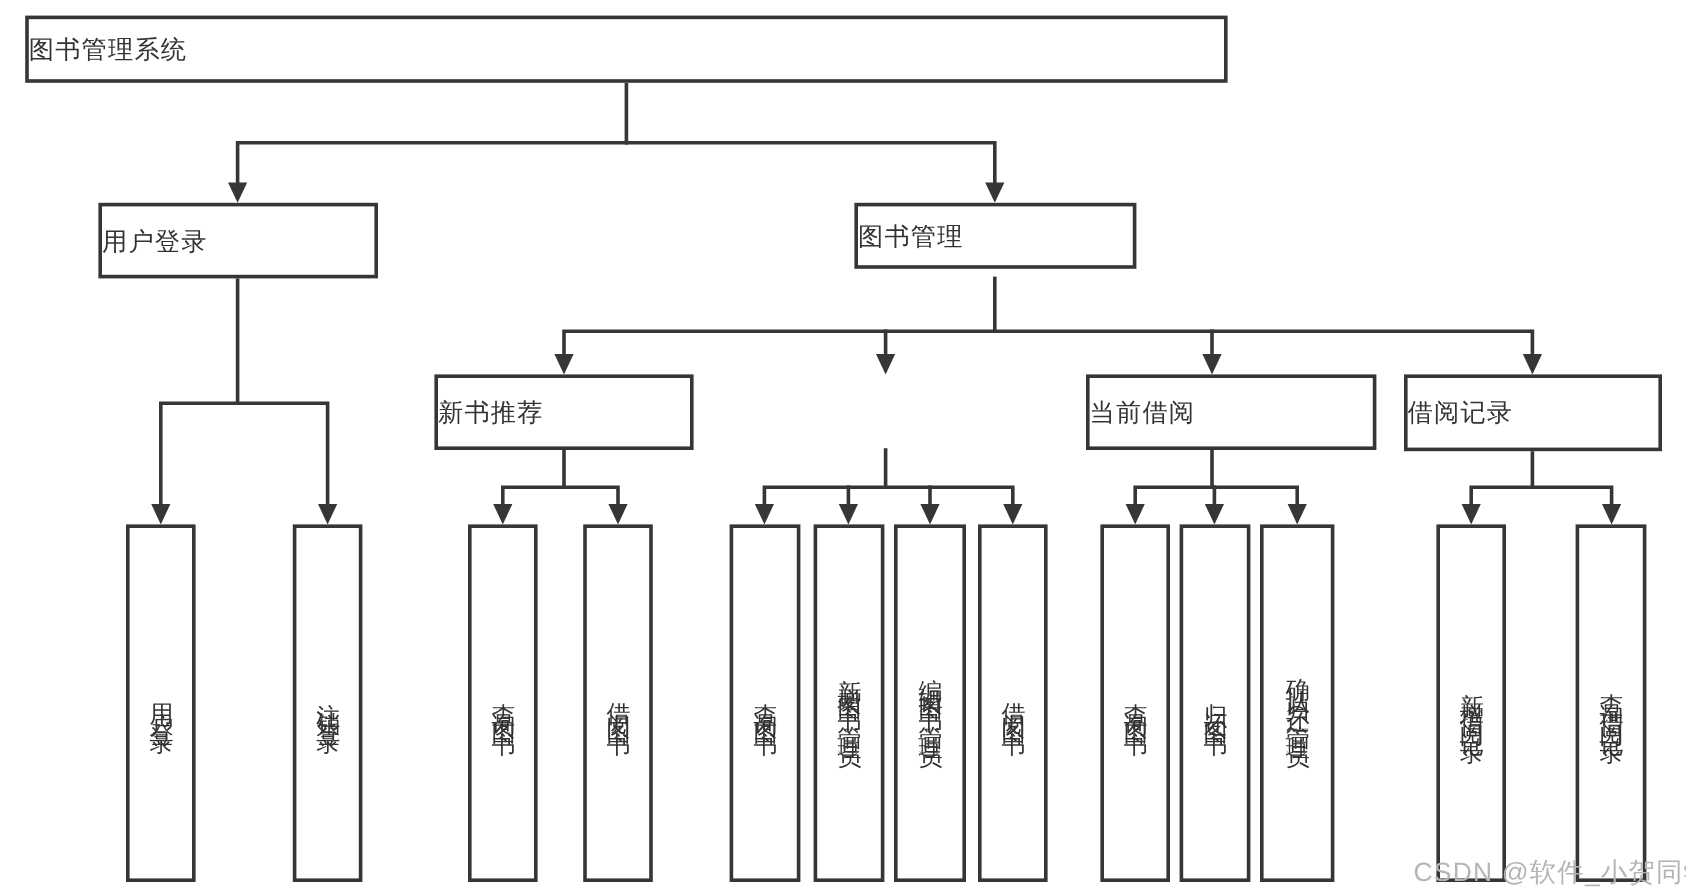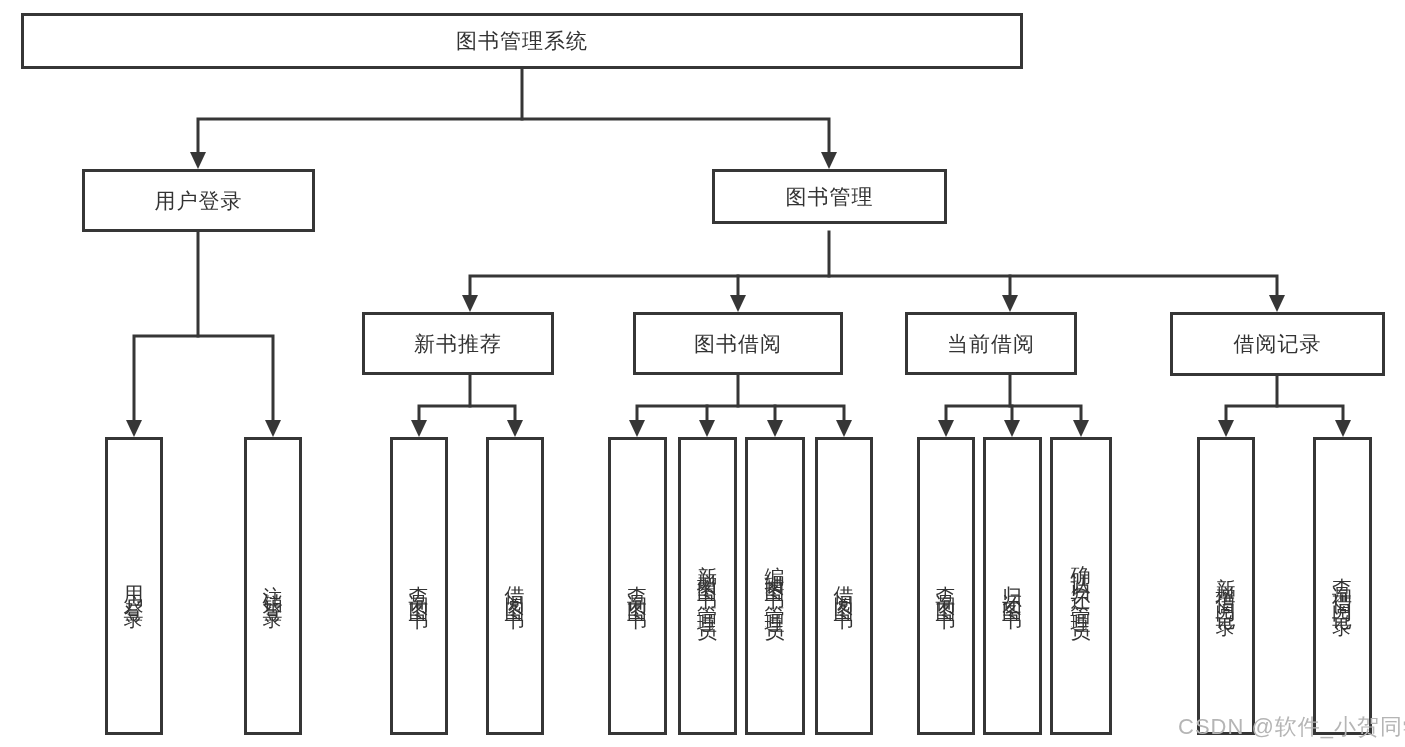--- a/index.html
+++ b/index.html
@@ -10,21 +10,21 @@
     font-family:"Liberation Sans", sans-serif;
     color:#333333;
     overflow:hidden;
   }
   .connectors { position:absolute; left:0; top:0; }
   .hbox {
     position:absolute;
     box-sizing:border-box;
     background:#ffffff;
     border:3px solid #363636;
-    display:flex; align-items:center; justify-content:center;
+    display:flex; align-items:center; 
     font-size:21px;
     letter-spacing:1px;
   }
   .vbox {
     position:absolute;
     box-sizing:border-box;
     background:#ffffff;
     border:3px solid #363636;
     display:flex; align-items:center; justify-content:center;
   }
@@ -112,27 +112,24 @@
     <span>图书管理系统</span>
   </div>
 
   <div class="hbox" style="left:82px;top:169px;width:233px;height:63px">
     <span>用户登录</span>
   </div>
   <div class="hbox" style="left:712px;top:169px;width:235px;height:55px">
     <span>图书管理</span>
   </div>
 
-  <div class="hbox" style="left:362px;top:312px;width:192px;height:63px">
+  <div class="hbox" style="left:362px;top:312px;width:216px;height:63px">
     <span>新书推荐</span>
   </div>
-  <div class="hbox" style="left:633px;top:312px;width:210px;height:63px">
-    <span>图书借阅</span>
-  </div>
-  <div class="hbox" style="left:905px;top:312px;width:172px;height:63px">
+  <div class="hbox" style="left:905px;top:312px;width:242px;height:63px">
     <span>当前借阅</span>
   </div>
   <div class="hbox" style="left:1170px;top:312px;width:215px;height:64px">
     <span>借阅记录</span>
   </div>
 
   <div class="vbox" style="left:105px;top:437px;width:58px;height:298px">
     <span>用户登录</span>
   </div>
   <div class="vbox" style="left:244px;top:437px;width:58px;height:298px">

